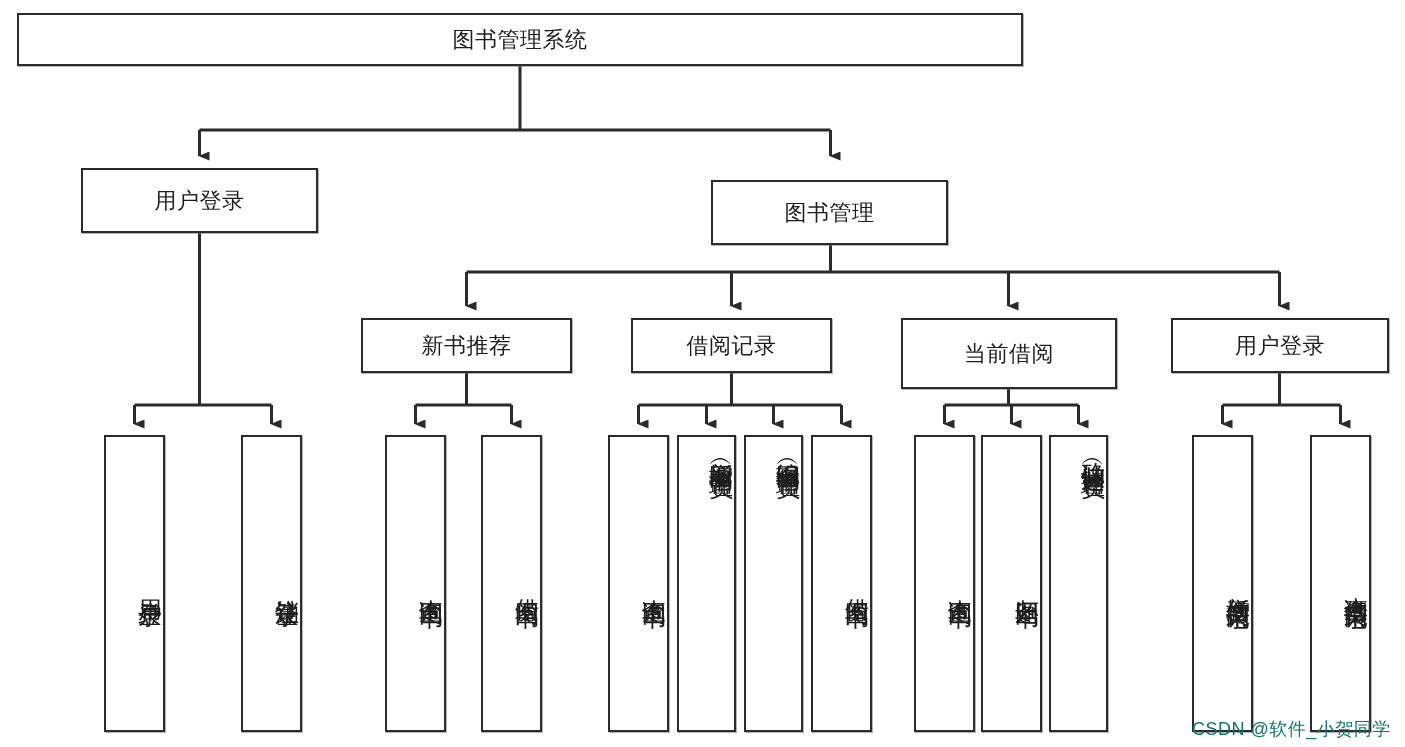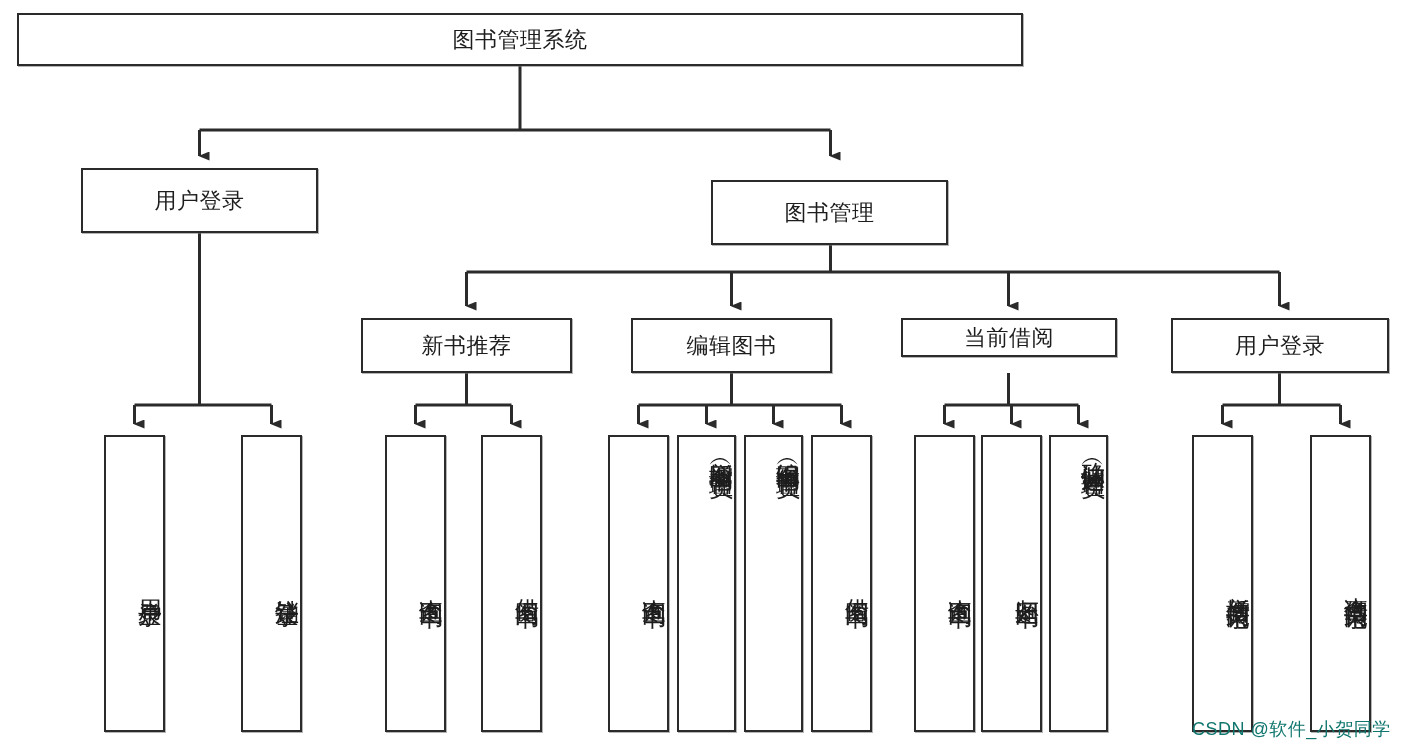--- a/index.html
+++ b/index.html
@@ -137,23 +137,23 @@
     <div class="node-label-h">用户登录</div>
   </div>
   <div class="node-box" id="box-book-manage" style="left: 711px; top: 168px; width: 237px; height: 65px; margin-top: 12px;">
     <div class="node-label-h">图书管理</div>
   </div>
 
   <div class="node-box" id="box-new-book-recommend" style="left: 361px; top: 318px; width: 211px; height: 55px;">
     <div class="node-label-h">新书推荐</div>
   </div>
   <div class="node-box" id="box-book-borrow" style="left: 631px; top: 318px; width: 201px; height: 55px;">
-    <div class="node-label-h">编辑图书</div>
-  </div>
-  <div class="node-box" id="box-current-borrow" style="left: 901px; top: 318px; width: 216px; height: 39px; padding-left: 41px;">
+    <div class="node-label-h">借阅记录</div>
+  </div>
+  <div class="node-box" id="box-current-borrow" style="left: 901px; top: 318px; width: 216px; height: 71px; padding-left: 41px;">
     <div class="node-label-h">当前借阅</div>
   </div>
   <div class="node-box" id="box-borrow-record" style="left: 1171px; top: 318px; width: 218px; height: 55px;">
     <div class="node-label-h">用户登录</div>
   </div>
 
   <div class="node-box" id="box-user-login-do" style="left: 104px; top: 435px; width: 61px; height: 297px;">
     <div class="node-label-v vcenter">用户登录</div>
   </div>
   <div class="node-box" id="box-user-logout" style="left: 241px; top: 435px; width: 61px; height: 297px;">

